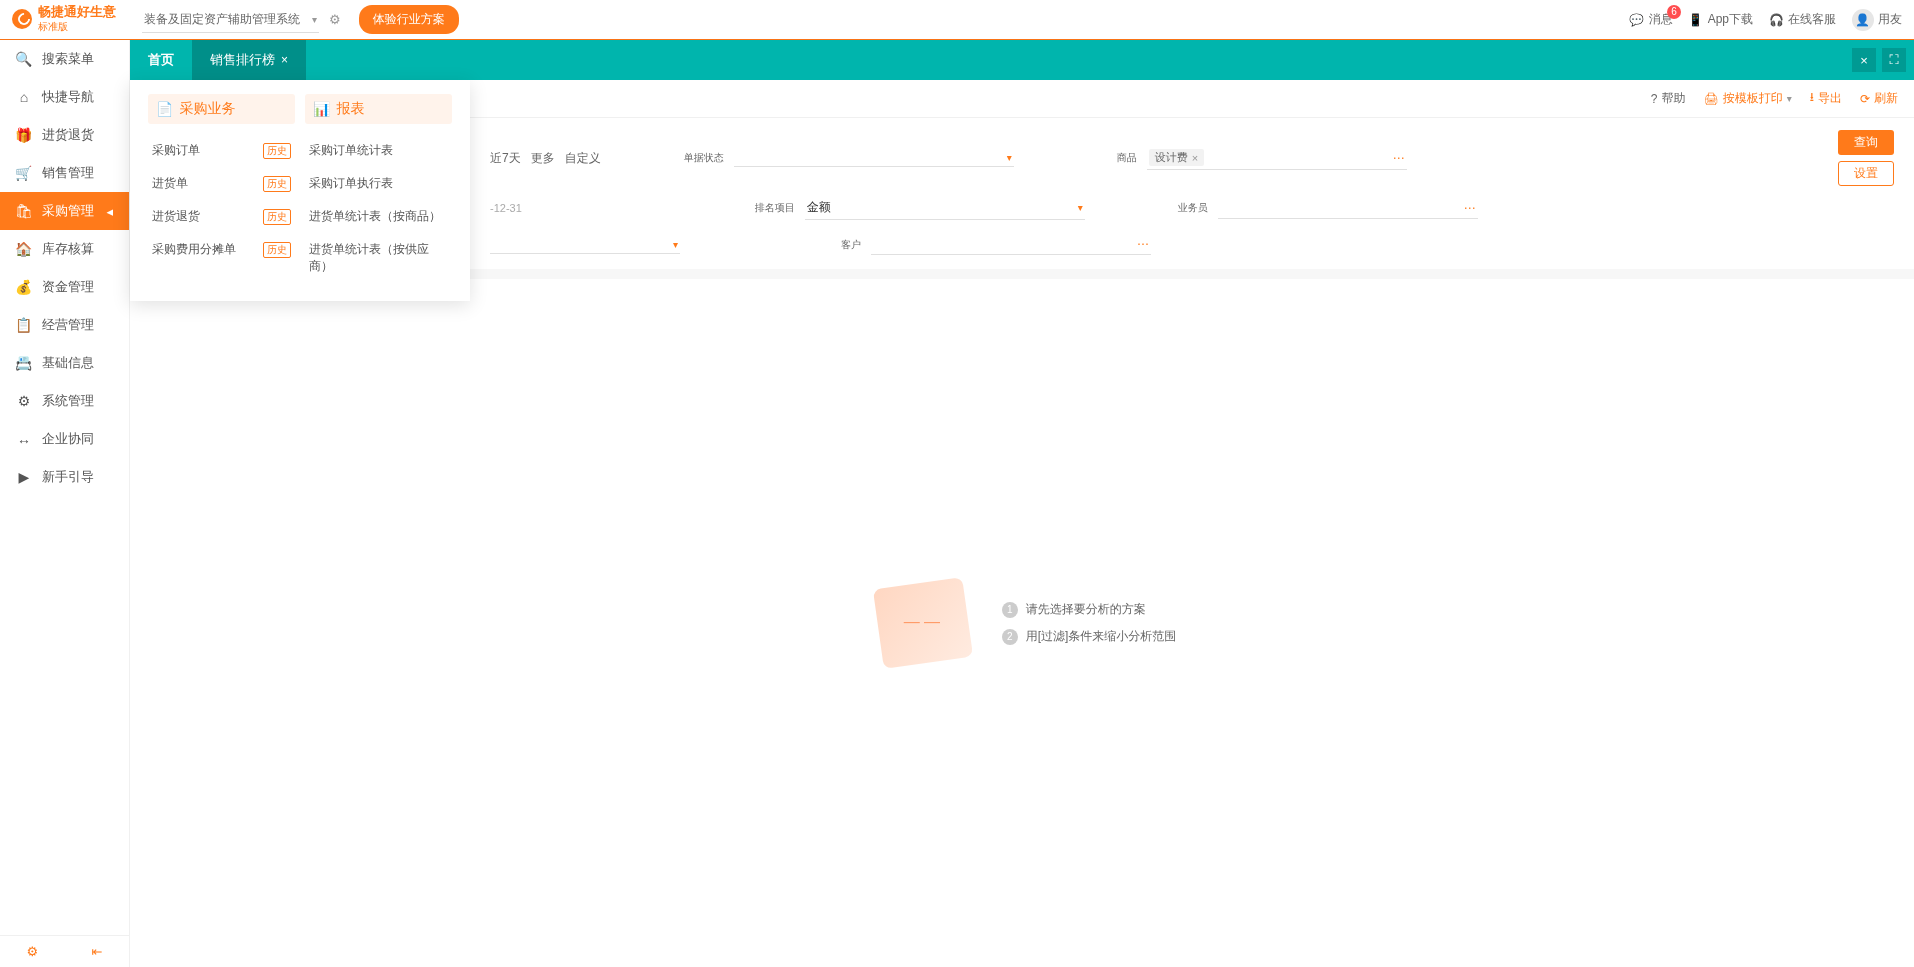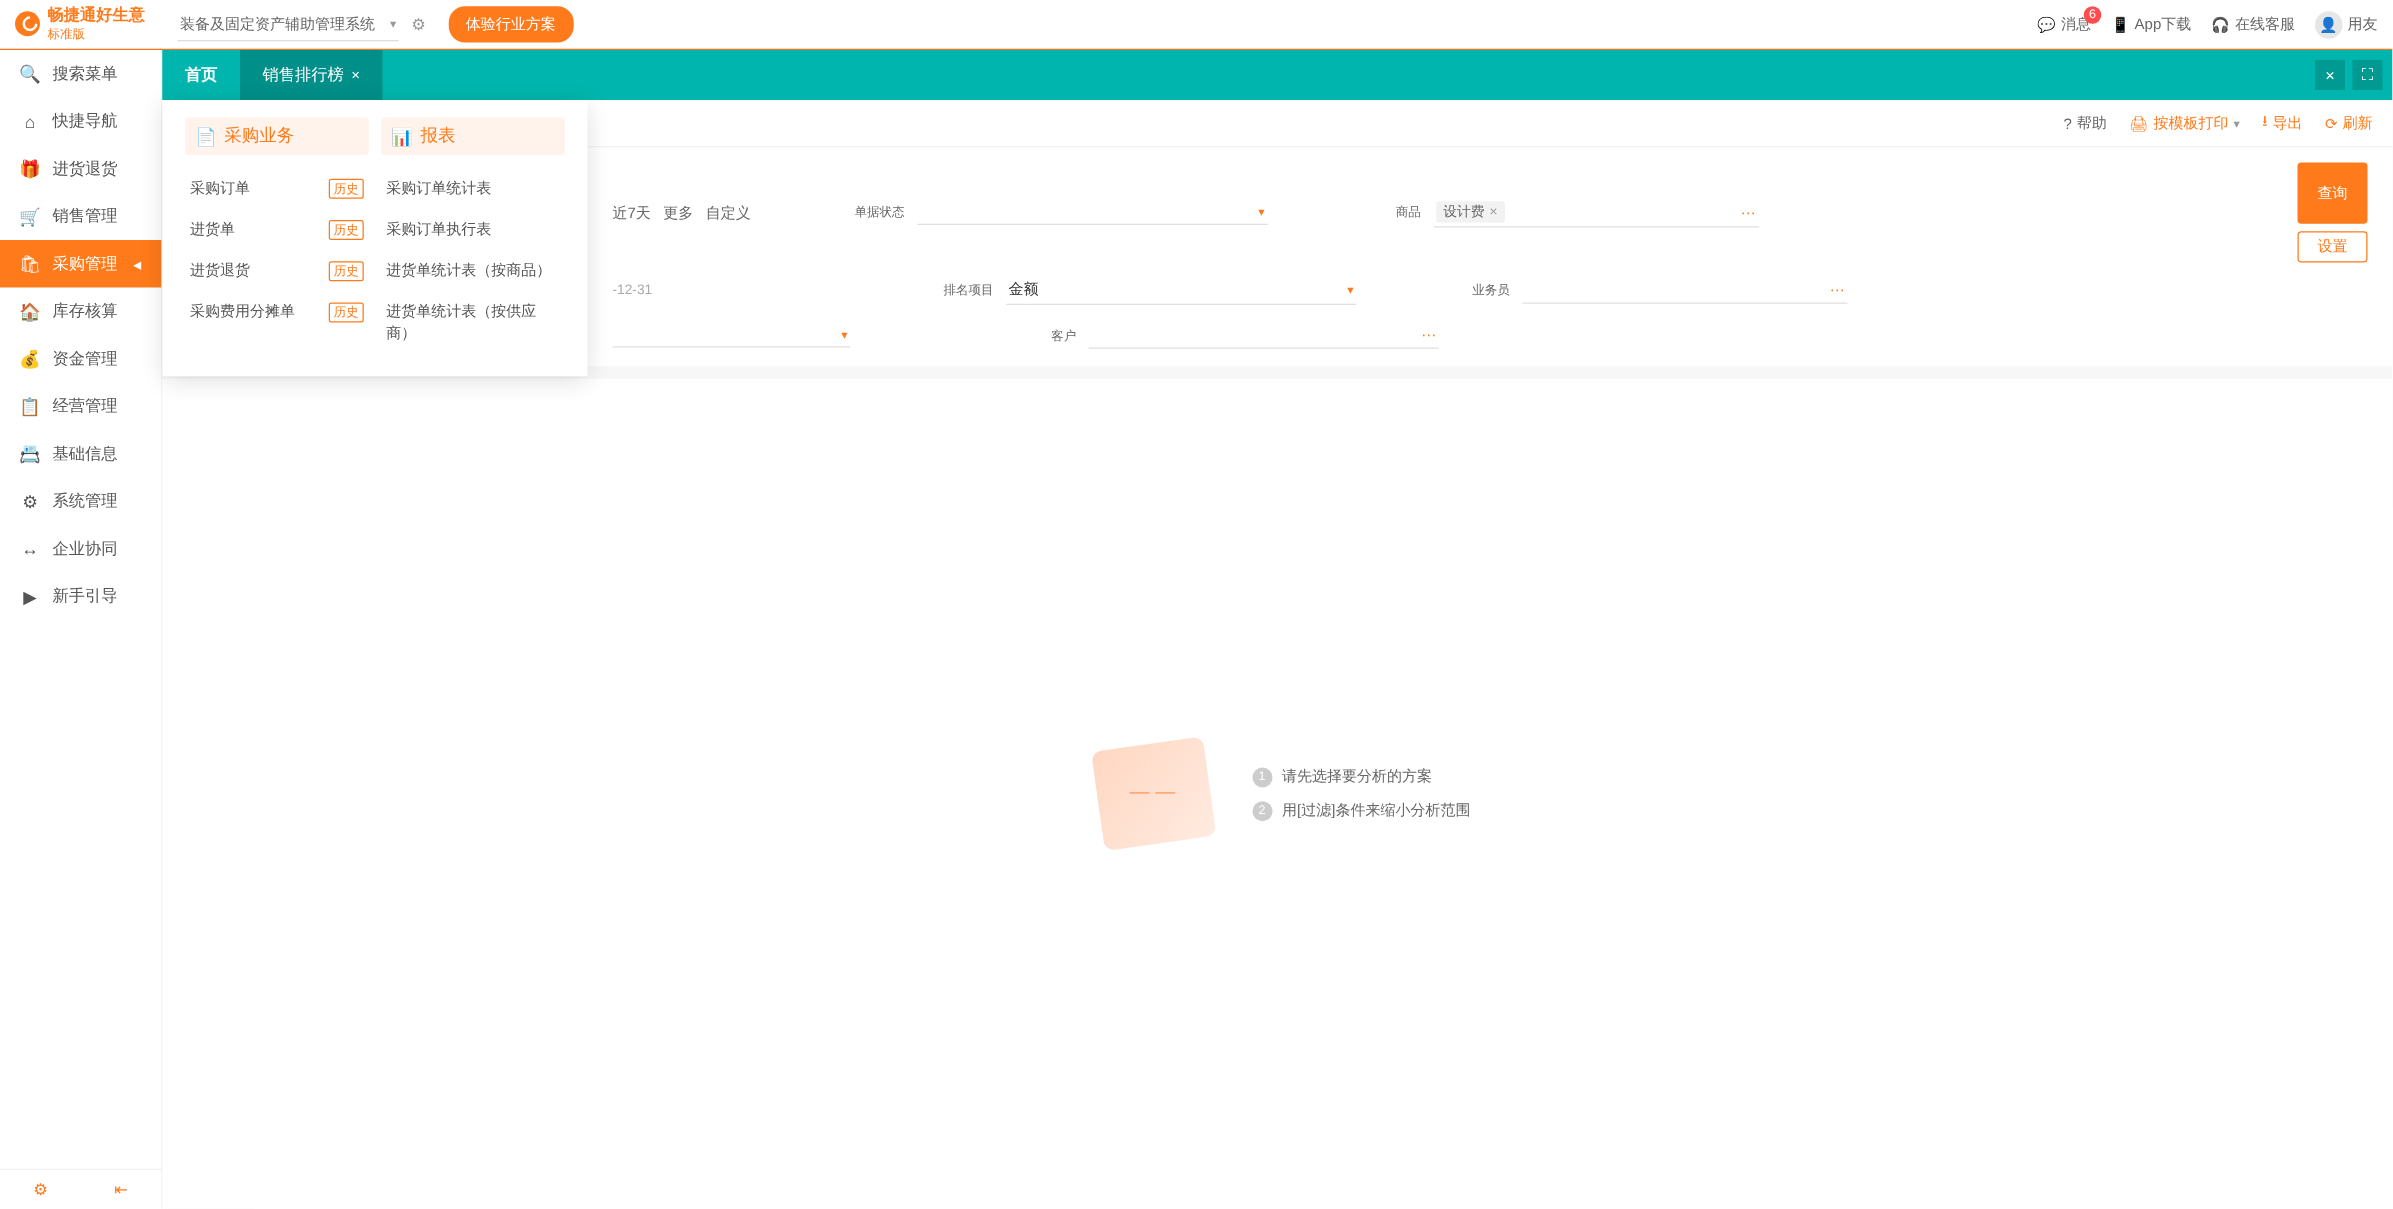--- a/index.html
+++ b/index.html
@@ -57,21 +57,21 @@
 .filter-group { display: flex; align-items: center; gap: 10px; }
 .flabel { color: #666; font-size: 10px; min-width: 46px; text-align: right; margin-left: 37px; }
 .finput { border: none; border-bottom: 1px solid #e0e0e0; padding: 3px 2px; font-size: 12px; min-width: 260px; background: transparent; display: flex; align-items: center; }
 .finput .chev { margin-left: auto; color: #ff7a1a; }
 .date-opts { display: flex; gap: 10px; font-size: 12px; color: #666; }
 .date-sub { font-size: 11px; color: #aaa; }
 .tag { display: inline-flex; align-items: center; gap: 4px; background: #f2f2f2; padding: 1px 6px; border-radius: 2px; font-size: 11px; color: #666; }
 .tag-x { cursor: pointer; color: #999; }
 .more-icon { color: #ff7a1a; margin-left: auto; cursor: pointer; }
 .filter-btns { display: flex; flex-direction: column; gap: 6px; margin-left: auto; }
-.btn-primary { background: #ff7a1a; color: #fff; border: none; padding: 16px 16px; border-radius: 3px; font-size: 12px; cursor: pointer; }
+.btn-primary { background: #ff7a1a; color: #fff; border: none; padding: 4px 16px; border-radius: 3px; font-size: 12px; cursor: pointer; }
 .btn-outline { background: #fff; color: #ff7a1a; border: 1px solid #ff7a1a; padding: 3px 4px; border-radius: 3px; font-size: 12px; cursor: pointer; }
 
 .collapse-bar { text-align: center; padding: 6px; background: #f7f7f7; color: #999; font-size: 12px; cursor: pointer; border-top: 1px solid #f0f0f0; }
 
 
 .content { flex: 1; background: #fff; margin-top: 10px; display: flex; align-items: center; justify-content: center; flex-direction: column; gap: 24px; }
 .placeholder-img { width: 110px; height: 100px; position: relative; }
 .placeholder-img::before { content: ""; position: absolute; inset: 10px; background: linear-gradient(135deg, #ffd7c2, #ffebe0); border-radius: 8px; transform: rotate(-8deg); }
 .placeholder-img::after { content: "— —"; position: absolute; top: 40px; left: 36px; color: #ff9a66; font-size: 16px; }
 .placeholder-wrap { display: flex; align-items: center; gap: 24px; }

